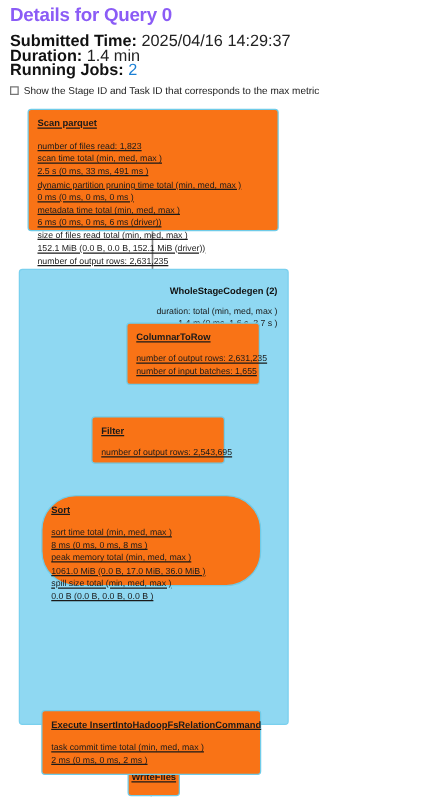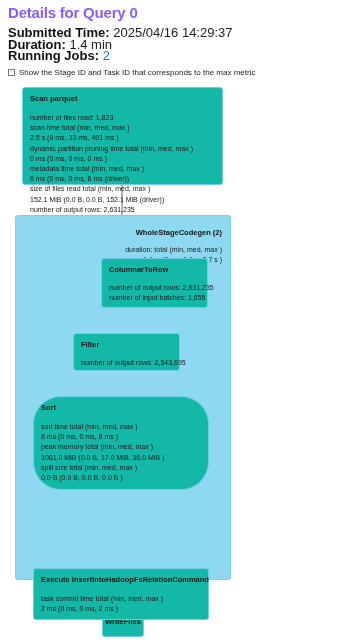--- a/index.html
+++ b/index.html
@@ -75,24 +75,25 @@
 
   .edges {
     position: absolute;
     left: 0; top: 0;
     width: 352px; height: 562px;
     pointer-events: none;
   }
 
   .node {
     position: absolute;
-    background: #14b8a6;
+    background: #f97316;
     border: 1px solid #6fcbe8;
     border-radius: 3px;
     color: #1a1a1a;
+    text-decoration: underline;
   }
 
   .node-title {
     font-size: 7.5px;
     font-weight: bold;
     line-height: 10px;
     white-space: nowrap;
   }
   .node-metrics {
     font-size: 7px;
@@ -146,21 +147,21 @@
 
   #node-filter {
     left: 73px; top: 251px;
     width: 107px; height: 38px;
     padding: 6px 7px;
   }
   #node-filter .node-metrics { margin-top: 8px; }
 
   #node-sort {
     left: 33px; top: 314px;
-    width: 176px; height: 94px;
+    width: 176px; height: 73px;
     padding: 6px 7px;
     border-radius: 28px;
   }
   #node-sort .node-metrics { margin-top: 9px; }
 
   #node-writefiles {
     left: 102px; top: 525px;
     width: 42px; height: 30px;
     display: flex;
     align-items: center;

